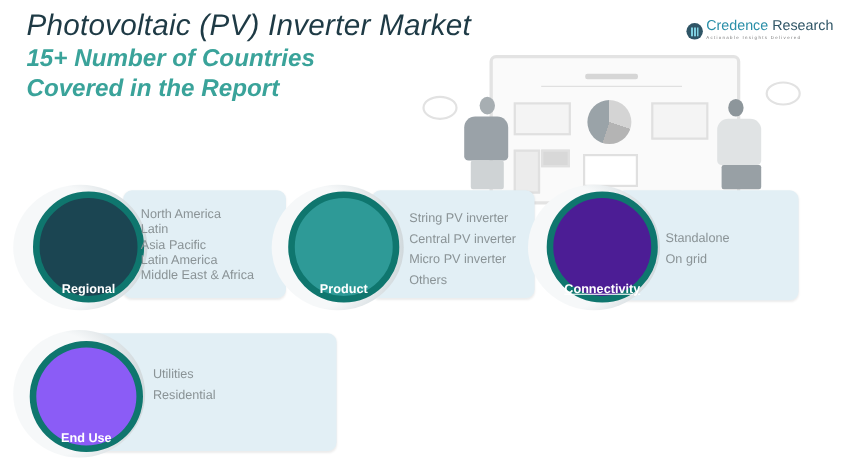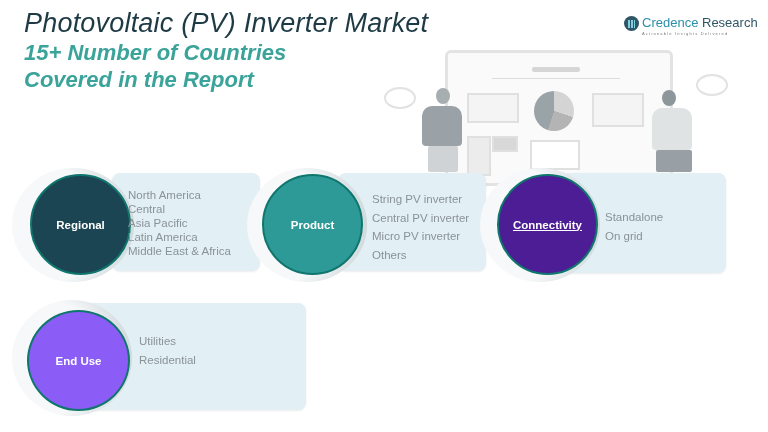--- a/index.html
+++ b/index.html
@@ -11,21 +11,21 @@
   .title {
     position: absolute; left: 24px; top: 8px;
     font-size: 27px; font-weight: normal; font-style: italic;
     color: #1e3a45; letter-spacing: 0.2px; white-space: nowrap;
   }
   .subtitle {
     position: absolute; left: 24px; top: 39px;
     font-size: 22px; font-weight: bold; font-style: italic;
     color: #3aa39a; line-height: 27px; white-space: nowrap;
   }
-  .logo { position: absolute; left: 624px; top: 16px; display: flex; align-items: flex-start; }
+  .logo { position: absolute; left: 624px; top: 16px; display: flex; align-items: flex-end; }
   .logo-mark {
     width: 15px; height: 15px; border-radius: 50%;
     background: #2f5566; position: relative; margin-right: 3px;
   }
   .logo-mark::after {
     content: ""; position: absolute; left: 4px; top: 4px; width: 7px; height: 8px;
     background: repeating-linear-gradient(90deg,#7fd0e0 0 2px, transparent 2px 3px);
   }
   .logo-text { font-size: 13px; color: #2a8fa8; line-height: 13px; white-space: nowrap; }
   .logo-text b { font-weight: normal; color: #2f5566; }
@@ -50,23 +50,23 @@
   .box {
     position: absolute; background: #e2eff5; border-radius: 8px;
     box-shadow: 0 1px 2px rgba(0,0,0,0.08);
   }
   .ring {
     position: absolute; border-radius: 50%;
     background: radial-gradient(circle at 30% 50%, #f6f8f9 55%, #b9c5ca 100%);
   }
   .circle {
     position: absolute; border-radius: 50%;
-    display: flex; align-items: center; justify-content: center;
+    display: flex; align-items: flex-end; justify-content: center;
     color: #ffffff; font-weight: bold; font-size: 11.5px;
-    border: 2px solid #0f766e; box-sizing: border-box;
+    border: 6px solid #0f766e; box-sizing: border-box;
   }
   .items { position: absolute; font-size: 11.5px; color: #8a9396; white-space: nowrap; }
 </style>
 </head>
 <body>
 
 <div class="title">Photovoltaic (PV) Inverter Market</div>
 <div class="subtitle">
   <div>15+ Number of Countries</div>
   <div>Covered in the Report</div>
@@ -104,21 +104,21 @@
   </div>
 </div>
 
 <div class="box" style="left:112px;top:173px;width:148px;height:98px;"></div>
 <div class="ring" style="left:12px;top:168px;width:122px;height:114px;"></div>
 <div class="circle" style="left:30px;top:174px;width:101px;height:101px;background:#1b4552;">
   <span>Regional</span>
 </div>
 <div class="items" style="left:128px;top:188px;line-height:14px;">
   <span style="display:block">North America</span>
-  <span style="display:block">Central</span>
+  <span style="display:block">Latin</span>
   <span style="display:block">Asia Pacific</span>
   <span style="display:block">Latin America</span>
   <span style="display:block">Middle East &amp; Africa</span>
 </div>
 
 <div class="box" style="left:338px;top:173px;width:148px;height:98px;"></div>
 <div class="ring" style="left:247px;top:168px;width:120px;height:114px;"></div>
 <div class="circle" style="left:262px;top:174px;width:101px;height:101px;background:#2e9a97;">
   <span>Product</span>
 </div>

